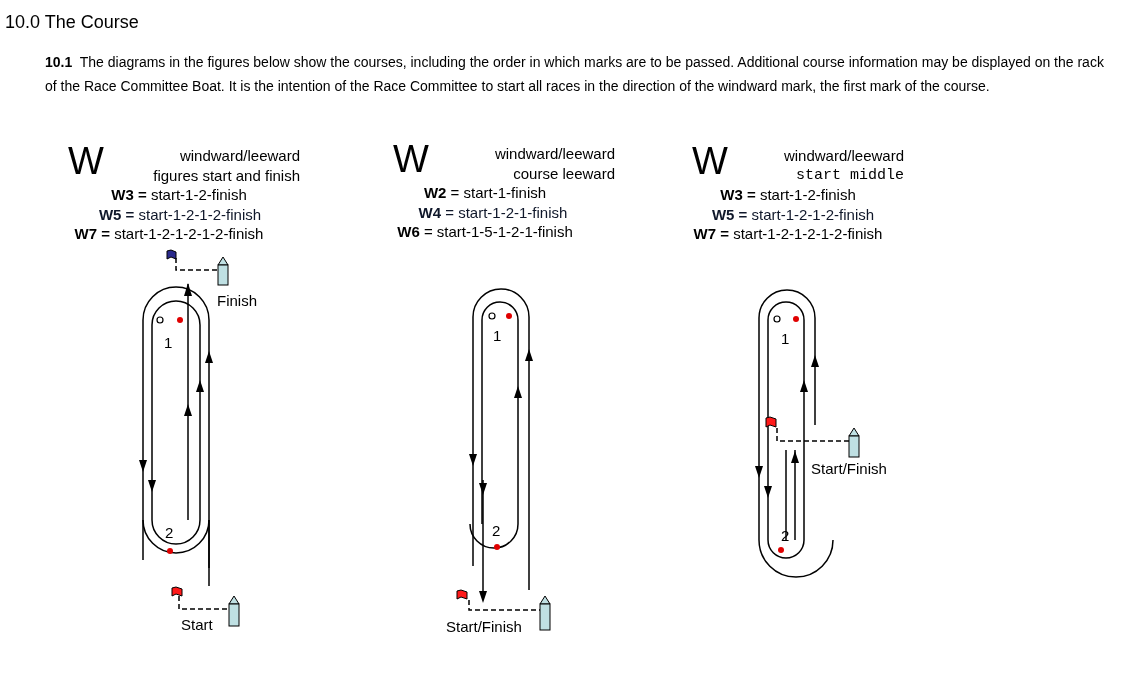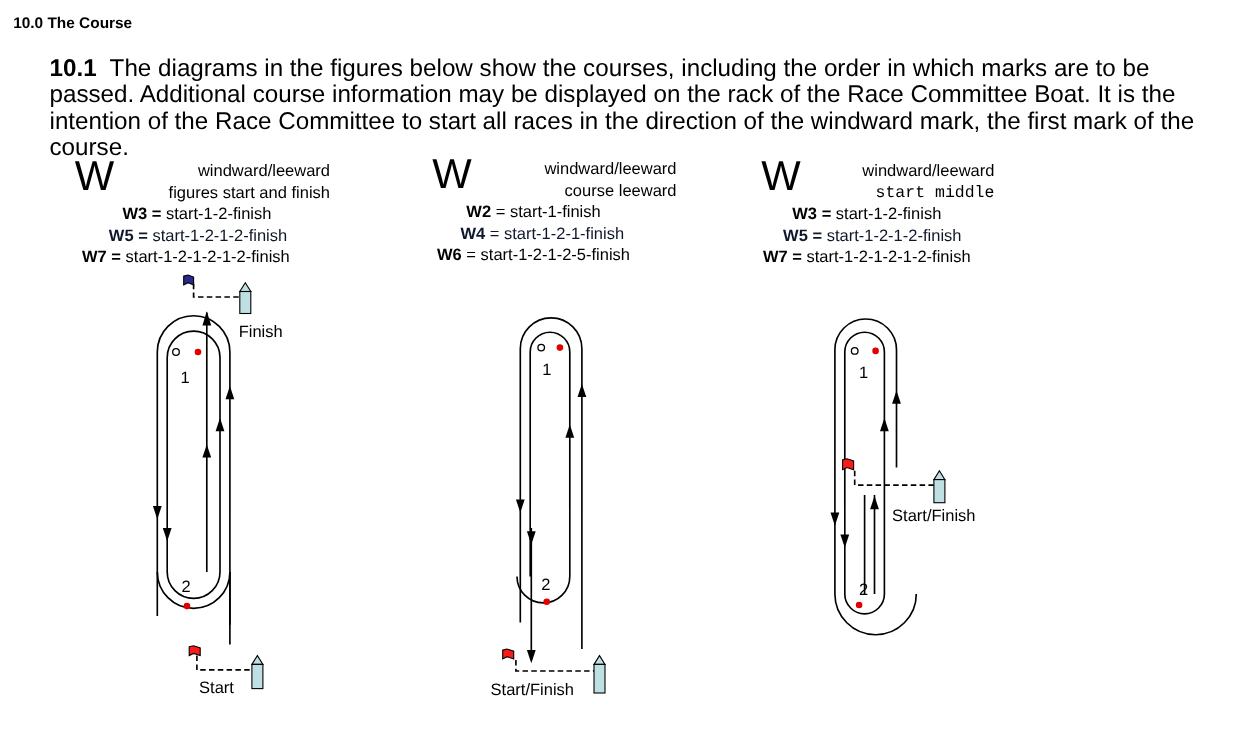--- a/index.html
+++ b/index.html
@@ -1,19 +1,19 @@
 <!DOCTYPE html>
 <html><head>
   <meta charset="utf-8">
   <style>
     html, body { margin: 0; padding: 0; background: #ffffff; }
     body { width: 1123px; height: 685px; position: relative; overflow: hidden;
            font-family: "Liberation Sans", sans-serif; color: #000; }
-    .heading { position: absolute; left: 12px; top: 12px; font-size: 14px; font-weight: bold; }
-    .para { position: absolute; left: 45px; top: 50px; width: 1060px; font-size: 22px; line-height: 24px; }
+    .heading { position: absolute; left: 5px; top: 12px; font-size: 18px; font-weight: normal; }
+    .para { position: absolute; left: 45px; top: 50px; width: 1060px; font-size: 14px; line-height: 24px; }
     .para b { font-weight: bold; }
     .legend { position: absolute; font-size: 15px; line-height: 19.5px; text-align: center; }
     .legend .bigw { position: absolute; font-size: 38px; line-height: 38px; top: -4px; }
     .legend .hdr { display: block; text-align: right; }
     .legend .red { color: #0f172a; }
     .legend .code { font-weight: bold; margin-top: 21px; }
     svg.diagram { position: absolute; left: 0; top: 0; }
     .lbl { font-family: "Liberation Sans", sans-serif; font-size: 15px; }
   </style>
 </head>
@@ -34,21 +34,21 @@
   <div class="red"><span class="code">W5 =</span> <span>start-1-2-1-2-finish</span></div>
   <div style="margin-left:-22px;"><span class="code">W7 =</span> <span>start-1-2-1-2-1-2-finish</span></div>
 </div>
 
 <div class="legend" style="left:385px; top:144px; width:230px;">
   <span class="bigw" style="left:8px;">W</span>
   <span class="hdr" style="padding-left:68px;">windward/leeward</span>
   <span class="hdr" style="padding-left:38px;">course leeward</span>
   <div style="margin-left:-30px;"><span class="code">W2</span><span> = start-1-finish</span></div>
   <div class="red" style="margin-left:-14px;"><span class="code">W4</span><span> = start-1-2-1-finish</span></div>
-  <div style="margin-left:-30px;"><span class="code">W6</span><span> = start-1-2-1-2-5-finish</span></div>
+  <div style="margin-left:-30px;"><span class="code">W6</span><span> = start-1-5-1-2-1-finish</span></div>
 </div>
 
 <div class="legend" style="left:684px; top:146px; width:220px;">
   <span class="bigw" style="left:8px;">W</span>
   <span class="hdr" style="padding-left:64px;">windward/leeward</span>
   <span class="hdr" style="padding-left:22px;font-family:Liberation Mono, monospace;">start middle</span>
   <div style="margin-left:-12px;"><span class="code">W3 =</span> <span>start-1-2-finish</span></div>
   <div class="red" style="margin-left:-2px;"><span class="code">W5 =</span> <span>start-1-2-1-2-finish</span></div>
   <div style="margin-left:-12px;"><span class="code">W7 =</span> <span>start-1-2-1-2-1-2-finish</span></div>
 </div>

